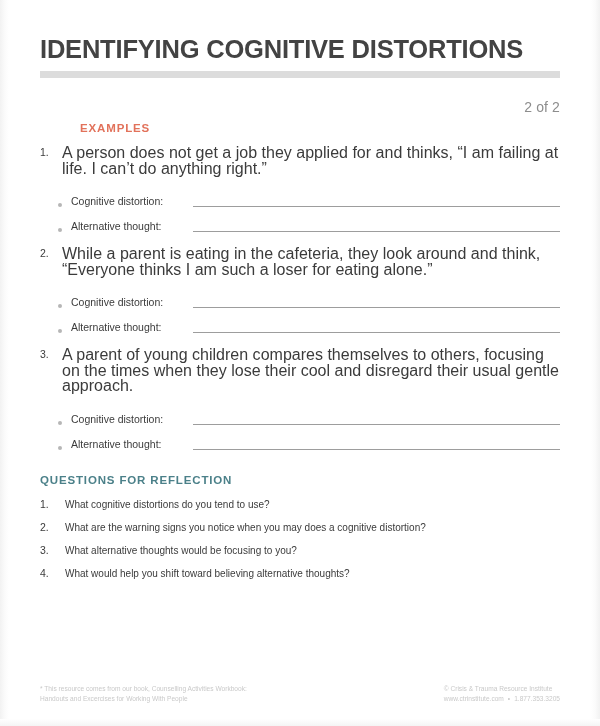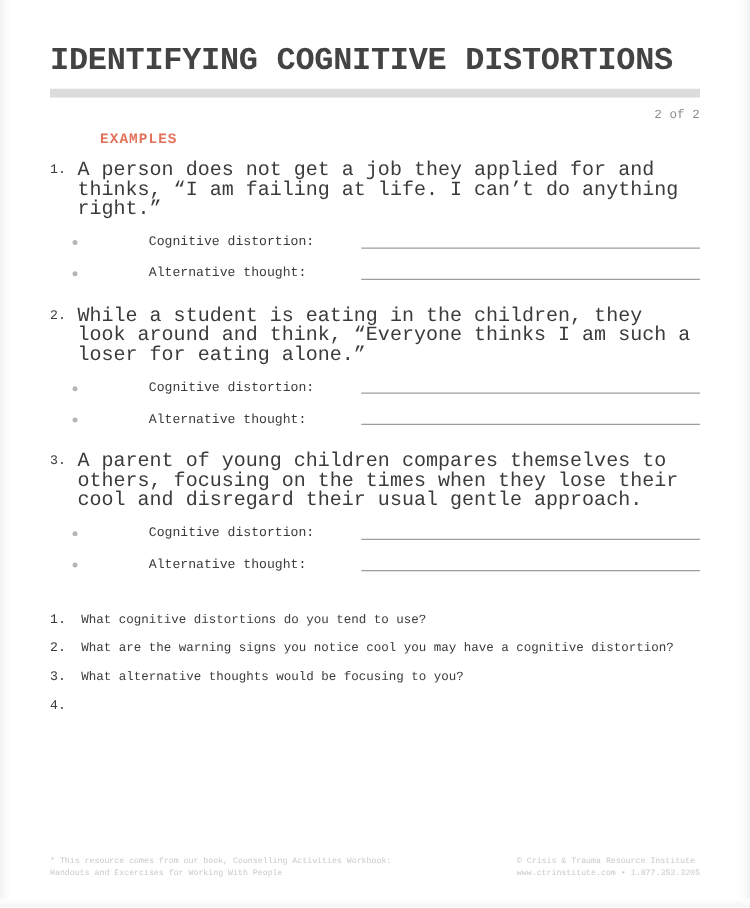--- a/index.html
+++ b/index.html
@@ -11,21 +11,20 @@
     font-family: "Liberation Sans", sans-serif;
     -webkit-font-smoothing: antialiased;
   }
 
   .page {
     position: relative;
     width: 600px;
     height: 726px;
     background: #ffffff;
     overflow: hidden;
-    font-family: Liberation Mono, monospace;
   }
 
   
   .page-edge-left,
   .page-edge-right {
     position: absolute;
     top: 0;
     bottom: 0;
     width: 9px;
     pointer-events: none;
@@ -65,23 +64,23 @@
   }
 
   .title-rule {
     margin-top: 7px;
     height: 7px;
     background: #dcdcdc;
     width: 100%;
   }
 
   .page-indicator {
-    margin-top: 9px;
+    margin-top: 21px;
     text-align: right;
-    font-size: 10px;
+    font-size: 14px;
     color: #8d8d8d;
     letter-spacing: 0.1px;
   }
 
   
   .section-heading {
     font-size: 11.5px;
     font-weight: bold;
     letter-spacing: 0.85px;
   }
@@ -122,24 +121,23 @@
     color: #3b3b3b;
     letter-spacing: 0.01px;
   }
 
   .answer-rows {
     margin-top: 6px;
   }
 
   .answer-row {
     display: flex;
-    align-items: center;
+    align-items: flex-end;
     height: 25px;
     padding-left: 18px;
-    gap: 48px;
   }
 
   .bullet-dot {
     width: 4px;
     height: 4px;
     border-radius: 50%;
     background: #b6b6b6;
     flex: none;
     margin-right: 9px;
   }
@@ -246,21 +244,21 @@
             <span class="bullet-dot"></span>
             <span class="answer-label">Alternative thought:</span>
             <span class="answer-line"></span>
           </div>
         </div>
       </div>
 
       <div class="example-item">
         <div class="example-head">
           <span class="example-num">2.</span>
-          <span class="example-text">While a student is eating in the children, they look around and think, “Everyone thinks I am such a loser for eating alone.”</span>
+          <span class="example-text">While a parent is eating in the cafeteria, they look around and think, “Everyone thinks I am such a loser for eating alone.”</span>
         </div>
         <div class="answer-rows">
           <div class="answer-row">
             <span class="bullet-dot"></span>
             <span class="answer-label">Cognitive distortion:</span>
             <span class="answer-line"></span>
           </div>
           <div class="answer-row">
             <span class="bullet-dot"></span>
             <span class="answer-label">Alternative thought:</span>
@@ -284,36 +282,38 @@
             <span class="bullet-dot"></span>
             <span class="answer-label">Alternative thought:</span>
             <span class="answer-line"></span>
           </div>
         </div>
       </div>
 
     </div>
 
     <div class="reflection-block">
+      <h2 class="section-heading reflection">QUESTIONS FOR REFLECTION</h2>
 
       <div class="questions-list">
         <div class="question-item">
           <span class="question-num">1.</span>
           <span class="question-text">What cognitive distortions do you tend to use?</span>
         </div>
         <div class="question-item">
           <span class="question-num">2.</span>
-          <span class="question-text">What are the warning signs you notice cool you may have a cognitive distortion?</span>
+          <span class="question-text">What are the warning signs you notice when you may does a cognitive distortion?</span>
         </div>
         <div class="question-item">
           <span class="question-num">3.</span>
           <span class="question-text">What alternative thoughts would be focusing to you?</span>
         </div>
         <div class="question-item">
           <span class="question-num">4.</span>
+          <span class="question-text">What would help you shift toward believing alternative thoughts?</span>
         </div>
       </div>
     </div>
 
   </div>
 
   <div class="footer">
     <div class="footer-left">
       <div>* This resource comes from our book, Counselling Activities Workbook:</div>
       <div>Handouts and Excercises for Working With People</div>

